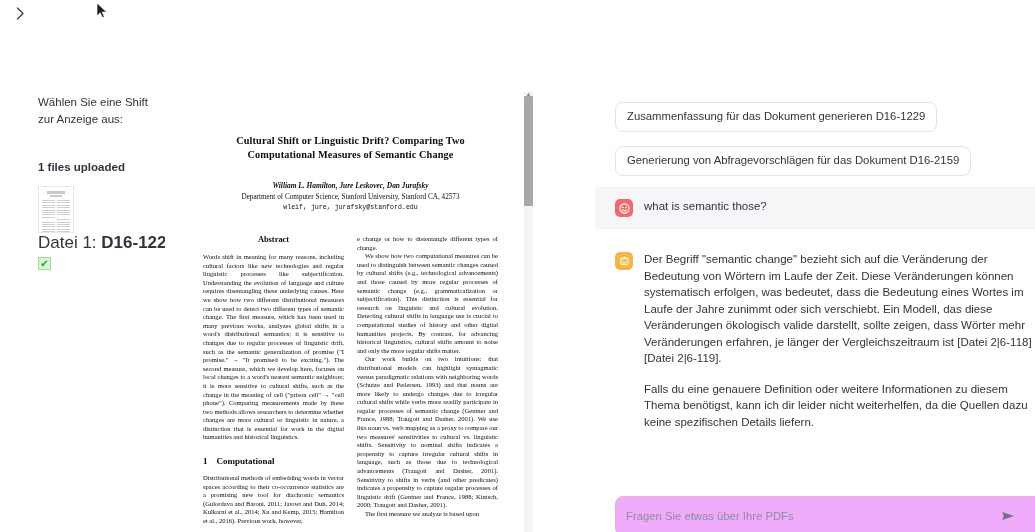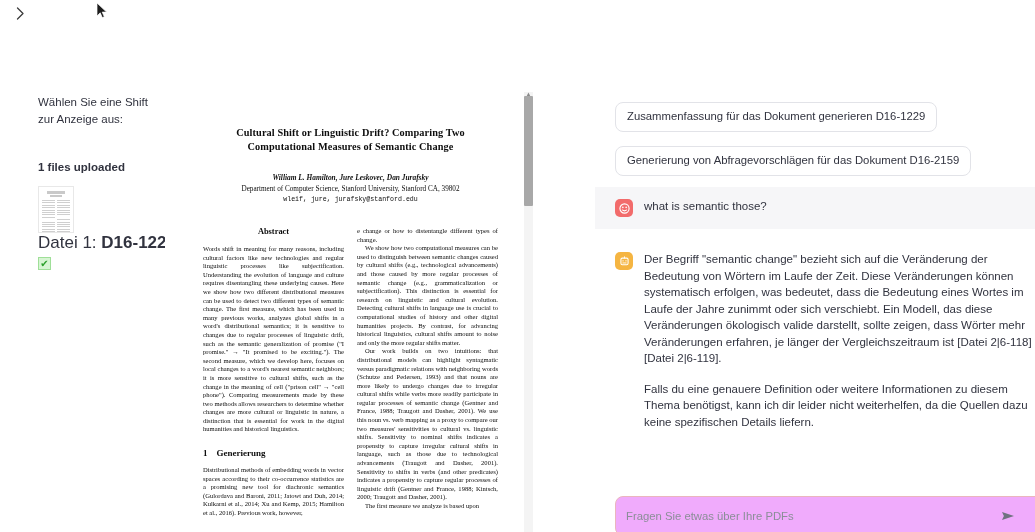--- a/index.html
+++ b/index.html
@@ -146,21 +146,21 @@
   .pdf-panel {
     position: absolute;
     left: 165px; top: 90px;
     width: 370px;
     height: 442px;
     background: #ffffff;
     overflow: hidden;
   }
   .pdf-page {
     position: absolute;
-    left: 12px; top: 4px;
+    left: 12px; top: 12px;
     width: 347px;
     background: #ffffff;
     padding: 32px 26px 0 26px;
     font-family: "Liberation Serif", serif;
     color: #0d0d0d;
   }
   .pdf-title {
     text-align: center;
     font-weight: bold;
     font-size: 10.3px;
@@ -413,33 +413,33 @@
     </div>
 
     <div class="check-badge">✔</div>
   </div>
 
   <div class="pdf-panel">
     <div class="pdf-page">
 
       <div class="pdf-title">Cultural Shift or Linguistic Drift? Comparing Two Computational Measures of Semantic Change</div>
       <div class="pdf-authors">William L. Hamilton, Jure Leskovec, Dan Jurafsky</div>
-      <div class="pdf-affil">Department of Computer Science, Stanford University, Stanford CA, 39802</div>
+      <div class="pdf-affil">Department of Computer Science, Stanford University, Stanford CA, 42573</div>
       <div class="pdf-email">wleif, jure, jurafsky@stanford.edu</div>
 
       <div class="pdf-cols">
 
         <div class="pdf-col">
           <div class="abstract-head">Abstract</div>
           <div class="pdf-body">
             <p class="noind">Words shift in meaning for many reasons, including cultural factors like new technologies and regular linguistic processes like subjectification. Understanding the evolution of language and culture requires disentangling these underlying causes. Here we show how two different distributional measures can be used to detect two different types of semantic change. The first measure, which has been used in many previous works, analyzes global shifts in a word's distributional semantics; it is sensitive to changes due to regular processes of linguistic drift, such as the semantic generalization of promise ("I promise." → "It promised to be exciting."). The second measure, which we develop here, focuses on local changes to a word's nearest semantic neighbors; it is more sensitive to cultural shifts, such as the change in the meaning of cell ("prison cell" → "cell phone"). Comparing measurements made by these two methods allows researchers to determine whether changes are more cultural or linguistic in nature, a distinction that is essential for work in the digital humanities and historical linguistics.</p>
           </div>
           <div class="sec-head">
             <span>1</span>
-            <span>Generierung</span>
+            <span>Computational</span>
           </div>
           <div class="pdf-body">
             <p class="noind">Distributional methods of embedding words in vector spaces according to their co-occurrence statistics are a promising new tool for diachronic semantics (Gulordava and Baroni, 2011; Jatowt and Duh, 2014; Kulkarni et al., 2014; Xu and Kemp, 2015; Hamilton et al., 2016). Previous work, however,</p>
           </div>
         </div>
 
         <div class="pdf-col">
           <div class="pdf-body">
             <p class="noind">e change or how to distentangle different types of change.</p>
             <p>We show how two computational measures can be used to distinguish between semantic changes caused by cultural shifts (e.g., technological advancements) and those caused by more regular processes of semantic change (e.g., grammaticalization or subjectification). This distinction is essential for research on linguistic and cultural evolution. Detecting cultural shifts in language use is crucial to computational studies of history and other digital humanities projects. By contrast, for advancing historical linguistics, cultural shifts amount to noise and only the more regular shifts matter.</p>

